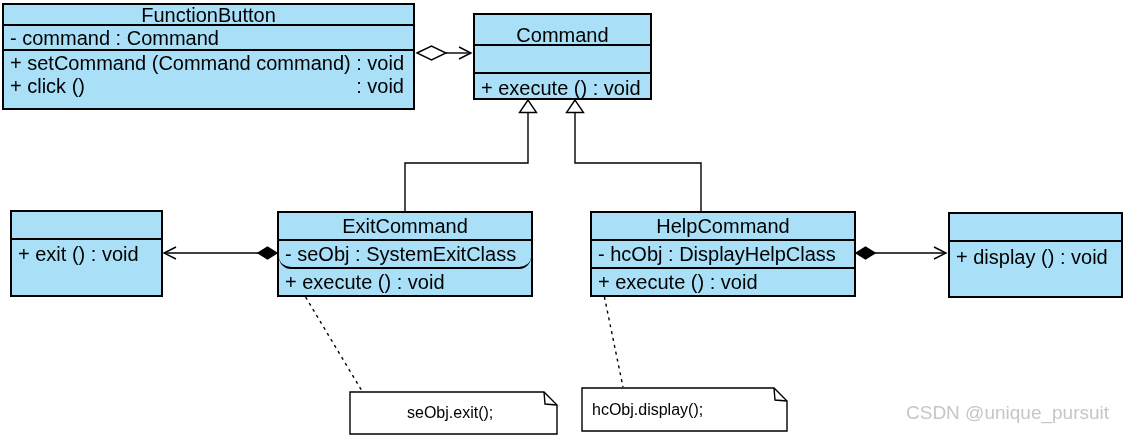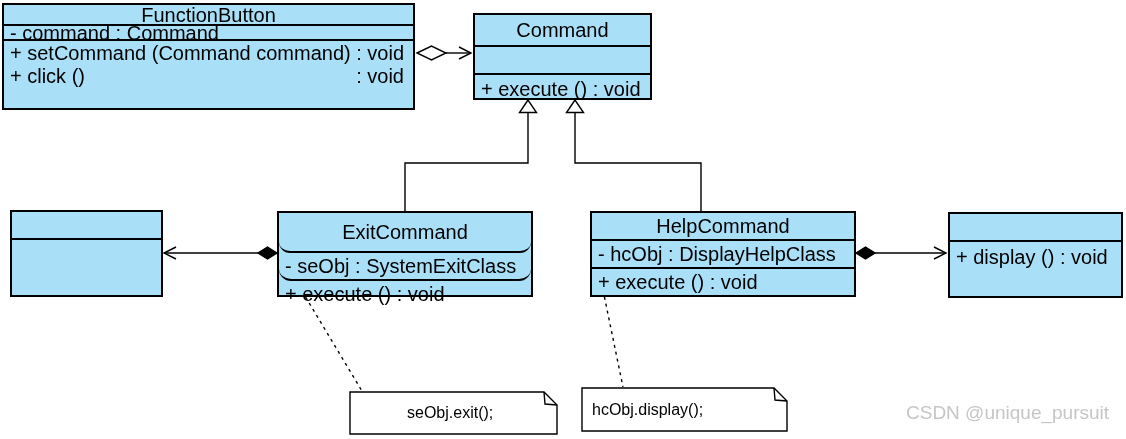--- a/index.html
+++ b/index.html
@@ -92,52 +92,57 @@
     <g>
       <polygon points="582,388 774,388 787,401 787,431 582,431" fill="#fff"></polygon>
       <polyline points="774,388 775,400 787,401"></polyline>
     </g>
   </svg>
 
   <div class="uml-class" style="left:2px;top:3px;width:413px;height:107px;">
     <div class="c-title" style="height:21px;">
         <span>FunctionButton</span>
       </div>
-    <div class="c-attrs" style="height:15px;">
+    <div class="c-attrs" style="height:25px;">
       <span>- command : Command</span>
     </div>
     <div class="c-methods" style="height:47px;">
       <div class="m-row">
         <span>+ setCommand (Command command) : void</span>
       </div>
       <div class="m-row">
         <span>+ click ()</span>
         <span class="m-right">: void</span>
       </div>
     </div>
   </div>
 
   <div class="uml-class" style="left:473px;top:13px;width:179px;height:87px;">
-    <div class="c-title" style="height:32px;">
+    <div class="c-title" style="height:20px;margin-top:11px;">
       <span>Command</span>
       </div>
     <div class="c-attrs" style="height:28px;"></div>
     <div class="c-methods" style="height:27px;">
       <div class="m-row">
         <span>+ execute () : void</span>
       </div>
     </div>
   </div>
 
   <div class="uml-class" style="left:10px;top:210px;width:153px;height:87px;">
     <div class="c-attrs" style="height:28px;"></div>
+    <div class="c-methods" style="height:27px;">
+      <div class="m-row">
+        <span>+ exit () : void</span>
+      </div>
+    </div>
   </div>
 
   <div class="uml-class" style="left:277px;top:211px;width:256px;height:86px;">
-    <div class="c-title" style="height:40px;border-radius:11px;">
+    <div class="c-title" style="height:28px;">
       <span>ExitCommand</span>
       </div>
     <div class="c-attrs" style="height:28px;border-radius:12px;">
       <span>- seObj : SystemExitClass</span>
     </div>
     <div class="c-methods" style="height:26px;">
       <div class="m-row">
         <span>+ execute () : void</span>
       </div>
     </div>

